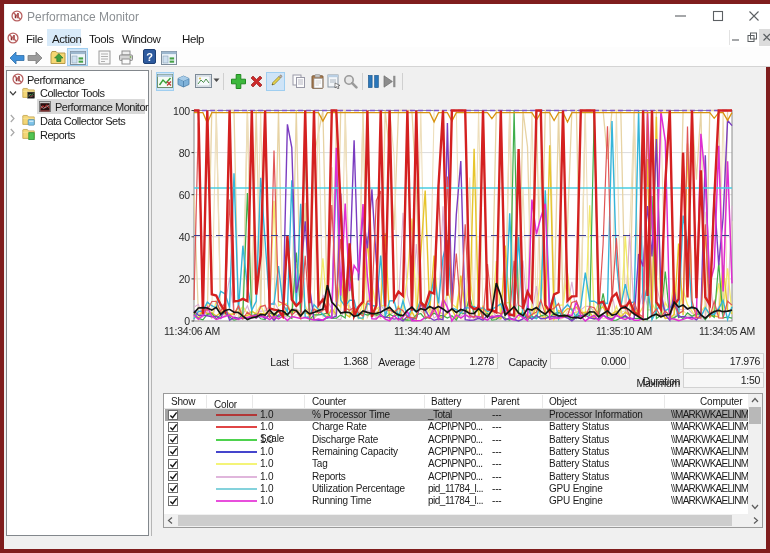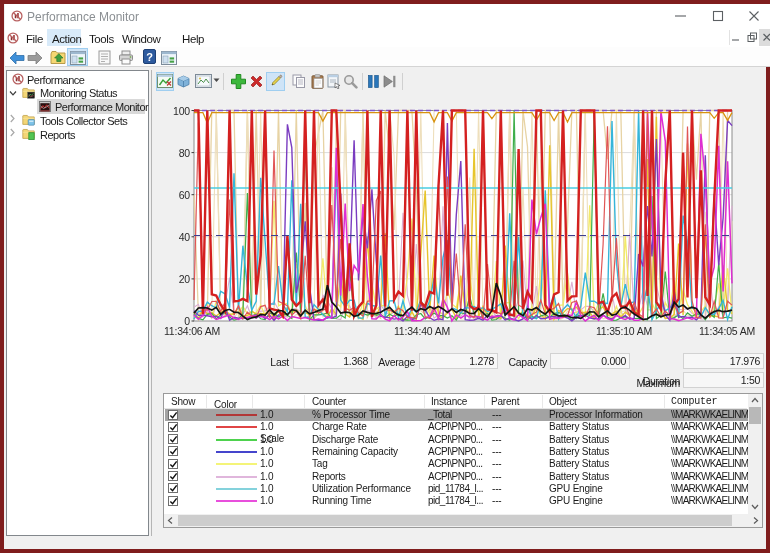--- a/index.html
+++ b/index.html
@@ -130,21 +130,21 @@
       </div>
   <div class="abs" style="left:16px;top:15.5px;">
         <svg width="13" height="13" viewBox="0 0 16 16">
           <path d="M1 3.5 L1 14 L15 14 L15 4.8 L8 4.8 L6.5 3 L1.8 3 Z" fill="#f3d676" stroke="#c0a14c" stroke-width="1"></path>
           <path d="M1 6.5 L15 6.5" stroke="#f8e49a" stroke-width="1"></path>
           <rect x="7" y="7.5" width="8.4" height="7.6" fill="#1a1a1a" stroke="#555" stroke-width="0.5"></rect>
           <path d="M8 13 L10 10 L11.5 11.5 L14 9" stroke="#58c058" stroke-width="0.9" fill="none"></path>
           <path d="M8 11 L10.5 13.2 L14 11.8" stroke="#c05858" stroke-width="0.9" fill="none"></path>
         </svg>
       </div>
-  <span class="abs" style="left:34px;top:17px;">Monitoring Status</span>
+  <span class="abs" style="left:34px;top:17px;">Collector Tools</span>
   <div class="abs" style="left:31px;top:29px;width:108px;height:15px;background:#d9d9d9;"></div>
   <div class="abs" style="left:33px;top:31px;">
         <svg width="12" height="11" viewBox="0 0 14 13">
           <rect x="0.5" y="0.5" width="13" height="12" fill="#c8c8c8" stroke="#6e6e6e"></rect>
           <rect x="1.5" y="2.6" width="11" height="9" fill="#2a0f0f"></rect>
           <path d="M2 9 L4.5 5.5 L6.5 8 L9 4.5 L12 8.5" stroke="#cc3333" stroke-width="1.1" fill="none"></path>
           <path d="M2 6 L5 8.8 L8 7.5 L12 5" stroke="#e8e0e0" stroke-width="0.7" fill="none"></path>
           <rect x="1.5" y="11" width="11" height="1.4" fill="#8f2f2f"></rect>
         </svg>
       </div>
@@ -155,21 +155,21 @@
         </svg>
       </div>
   <div class="abs" style="left:16px;top:43px;">
         <svg width="13" height="13" viewBox="0 0 16 16">
           <path d="M1 3.5 L1 14 L15 14 L15 4.8 L8 4.8 L6.5 3 L1.8 3 Z" fill="#f3d676" stroke="#c0a14c" stroke-width="1"></path>
           <path d="M1 6.5 L15 6.5" stroke="#f8e49a" stroke-width="1"></path>
           <rect x="7.6" y="8" width="7.6" height="7" rx="1" fill="#7ec3e8" stroke="#4a86ad" stroke-width="0.8"></rect>
           <rect x="8.8" y="9.4" width="5.2" height="1.6" fill="#cfe9f7"></rect>
         </svg>
       </div>
-  <span class="abs" style="left:34px;top:45px;">Tools Collector Sets</span>
+  <span class="abs" style="left:34px;top:45px;">Data Collector Sets</span>
   <div class="abs" style="left:4px;top:58px;">
         <svg width="5" height="9" viewBox="0 0 5 9">
           <path d="M0.8 1 L4 4.5 L0.8 8" fill="none" stroke="#a8a8a8" stroke-width="1.2"></path>
         </svg>
       </div>
   <div class="abs" style="left:16px;top:57px;">
         <svg width="13" height="13" viewBox="0 0 16 16">
           <path d="M1 3.5 L1 14 L15 14 L15 4.8 L8 4.8 L6.5 3 L1.8 3 Z" fill="#f3d676" stroke="#c0a14c" stroke-width="1"></path>
           <path d="M1 6.5 L15 6.5" stroke="#f8e49a" stroke-width="1"></path>
           <rect x="8.4" y="7" width="6.6" height="8.6" fill="#52c552" stroke="#2f8f2f" stroke-width="1"></rect>
@@ -335,24 +335,24 @@
   <span class="abs" style="left:576px;top:27px;width:100px;text-align:right;">Duration</span>
   <div class="abs" style="left:679px;top:23.5px;width:81px;height:16px;background:#f7f7f7;border:1px solid #d2d2d2;text-align:right;line-height:14px;padding-right:3px;">1:50</div>
 </div>
 
 <div class="abs" style="left:159px;top:389px;width:600px;height:135px;background:#fff;border:1px solid #9a9a9a;"></div>
 <div class="abs" style="left:160px;top:390px;width:583px;height:15px;border-bottom:1px solid #e5e5e5;font-size:10px;letter-spacing:-0.2px;color:#1a1a1a;">
   <span class="abs" style="left:7px;top:2px;">Show</span>
   <span class="abs" style="left:50px;top:5px;text-align:center;">Color</span>
   <span class="abs" style="left:96px;top:2px;margin-top:37px;">Scale</span>
   <span class="abs" style="left:148px;top:2px;">Counter</span>
-  <span class="abs" style="left:267px;top:2px;">Instance</span>
+  <span class="abs" style="left:267px;top:2px;">Battery</span>
   <span class="abs" style="left:327px;top:2px;">Parent</span>
   <span class="abs" style="left:385px;top:2px;">Object</span>
-  <span class="abs" style="left:507px;top:2px;font-family:Liberation Mono, monospace;">Computer</span>
+  <span class="abs" style="left:536px;top:2px;">Computer</span>
   <span class="abs" style="left:42px;top:1px;width:1px;height:13px;background:#e8e8e8;"></span>
   <span class="abs" style="left:88px;top:1px;width:1px;height:13px;background:#e8e8e8;"></span>
   <span class="abs" style="left:140px;top:1px;width:1px;height:13px;background:#e8e8e8;"></span>
   <span class="abs" style="left:260px;top:1px;width:1px;height:13px;background:#e8e8e8;"></span>
   <span class="abs" style="left:320px;top:1px;width:1px;height:13px;background:#e8e8e8;"></span>
   <span class="abs" style="left:378px;top:1px;width:1px;height:13px;background:#e8e8e8;"></span>
   <span class="abs" style="left:500px;top:1px;width:1px;height:13px;background:#e8e8e8;"></span>
 </div>
 
   <div style="position:absolute;left:160.5px;top:405.0px;width:583px;height:12.3px;background:#a3a3a3;font-size:10px;letter-spacing:-0.2px;color:#1a1a1a;">
@@ -440,21 +440,21 @@
     <span style="position:absolute;left:506.5px;top:0;width:79px;overflow:hidden;letter-spacing:-0.75px;">\\MARKWKAELINM1</span>
   </div>
   <div style="position:absolute;left:160.5px;top:478.8px;width:583px;height:12.3px;font-size:10px;letter-spacing:-0.2px;color:#1a1a1a;">
     <span style="position:absolute;left:3.5px;top:0.5px;width:10px;height:10px;background:#fff;border:1px solid #6e6e6e;text-align:center;line-height:8px;">
         <svg width="9" height="9" viewBox="0 0 10 10">
           <path d="M1.5 5 L4 7.5 L8.5 1.5" fill="none" stroke="#111" stroke-width="1.6"></path>
         </svg>
       </span>
     <span style="position:absolute;left:51px;top:5px;width:41px;height:2px;background:#84d2dc;"></span>
     <span style="position:absolute;left:95.5px;top:0;">1.0</span>
-    <span style="position:absolute;left:147.5px;top:0;">Utilization Performance</span>
+    <span style="position:absolute;left:147.5px;top:0;">Utilization Percentage</span>
     <span style="position:absolute;left:263.5px;top:0;letter-spacing:-0.5px;">pid_11784_l...</span>
     <span style="position:absolute;left:327.5px;top:0;">---</span>
     <span style="position:absolute;left:384.5px;top:0;">GPU Engine</span>
     <span style="position:absolute;left:506.5px;top:0;width:79px;overflow:hidden;letter-spacing:-0.75px;">\\MARKWKAELINM1</span>
   </div>
   <div style="position:absolute;left:160.5px;top:491.1px;width:583px;height:12.3px;font-size:10px;letter-spacing:-0.2px;color:#1a1a1a;">
     <span style="position:absolute;left:3.5px;top:0.5px;width:10px;height:10px;background:#fff;border:1px solid #6e6e6e;text-align:center;line-height:8px;">
         <svg width="9" height="9" viewBox="0 0 10 10">
           <path d="M1.5 5 L4 7.5 L8.5 1.5" fill="none" stroke="#111" stroke-width="1.6"></path>
         </svg>

